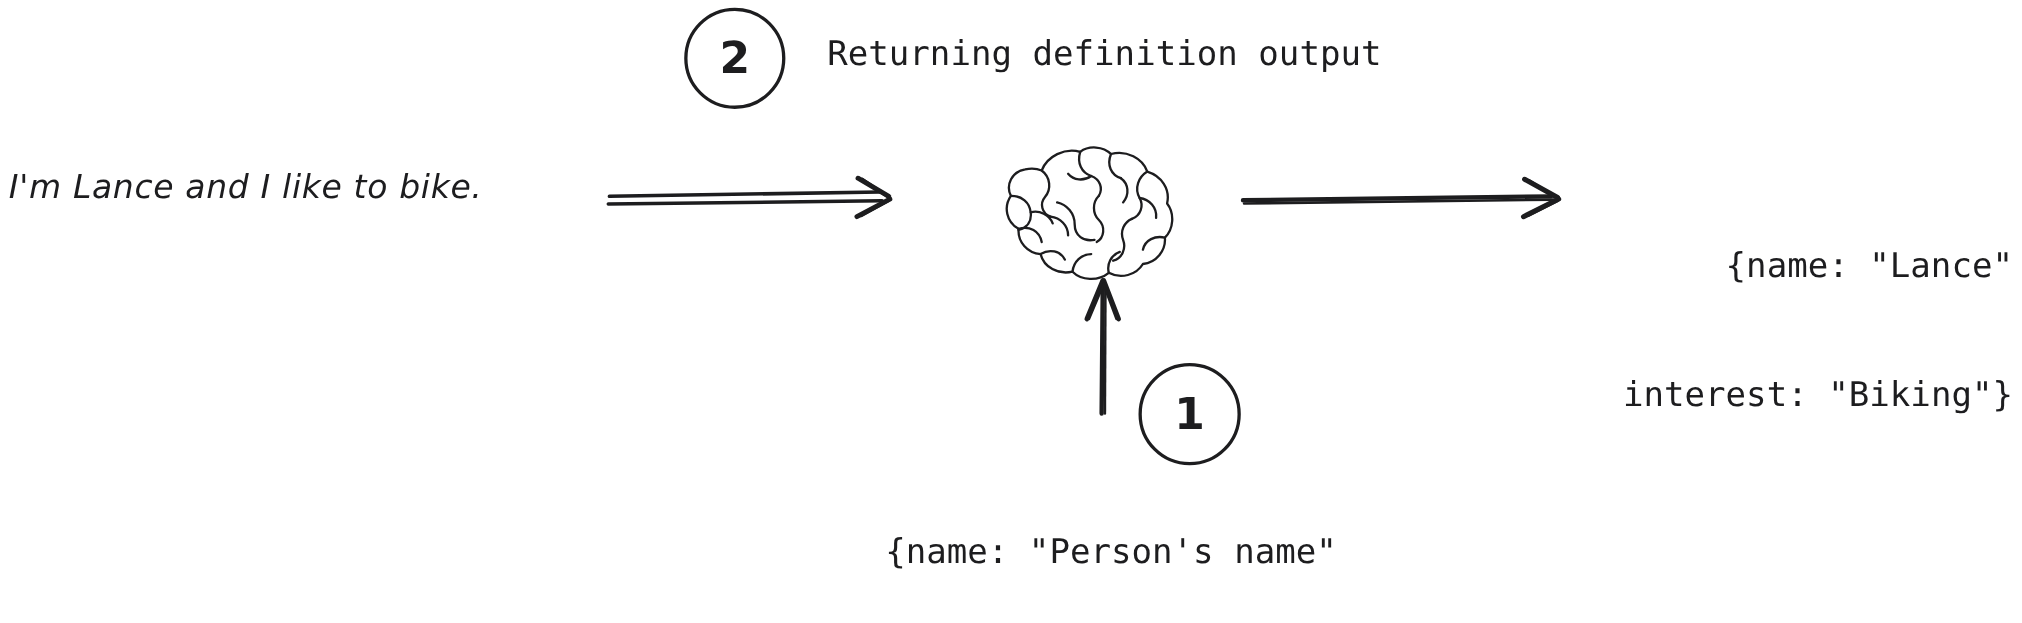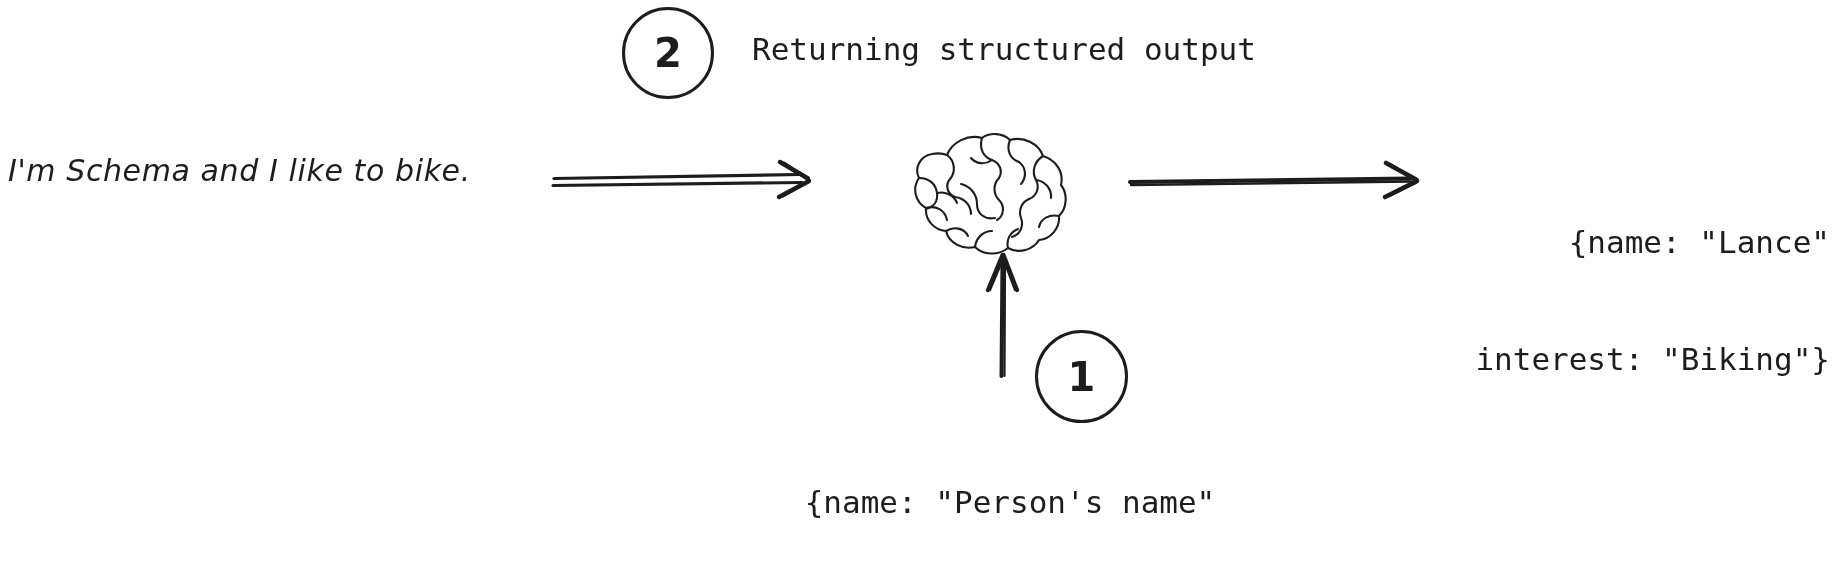--- a/index.html
+++ b/index.html
@@ -71,23 +71,23 @@
 </style>
 </head>
 <body>
 
 <div id="canvas">
 
   <div class="abs step-circle" style="left:622px; top:7px; width:92px; height:92px;">
     <span class="num">2</span>
   </div>
 
-  <div class="abs mono-label" style="left:752px; top:30px;">Returning structured output</div>
+  <div class="abs mono-label" style="left:752px; top:30px;">Returning definition output</div>
 
-  <div class="abs hand-label" style="left:8px; top:152px;">I'm Schema and I like to bike.</div>
+  <div class="abs hand-label" style="left:8px; top:152px;">I'm Lance and I like to bike.</div>
 
   <div class="abs" style="left:552px; top:150px; width:280px; height:60px;">
     <svg width="280" height="60" viewBox="0 0 280 60">
 
       <path d="M2,28.5 L248,24.5" stroke="#1d1d1f" stroke-width="3.2" fill="none" stroke-linecap="round"></path>
       <path d="M1,35.5 L250,32.5" stroke="#1d1d1f" stroke-width="3.2" fill="none" stroke-linecap="round"></path>
 
       <path d="M228,12 L256,28.5" stroke="#1d1d1f" stroke-width="4.4" fill="none" stroke-linecap="round"></path>
       <path d="M232,13 L257,30" stroke="#1d1d1f" stroke-width="3" fill="none" stroke-linecap="round"></path>
 

